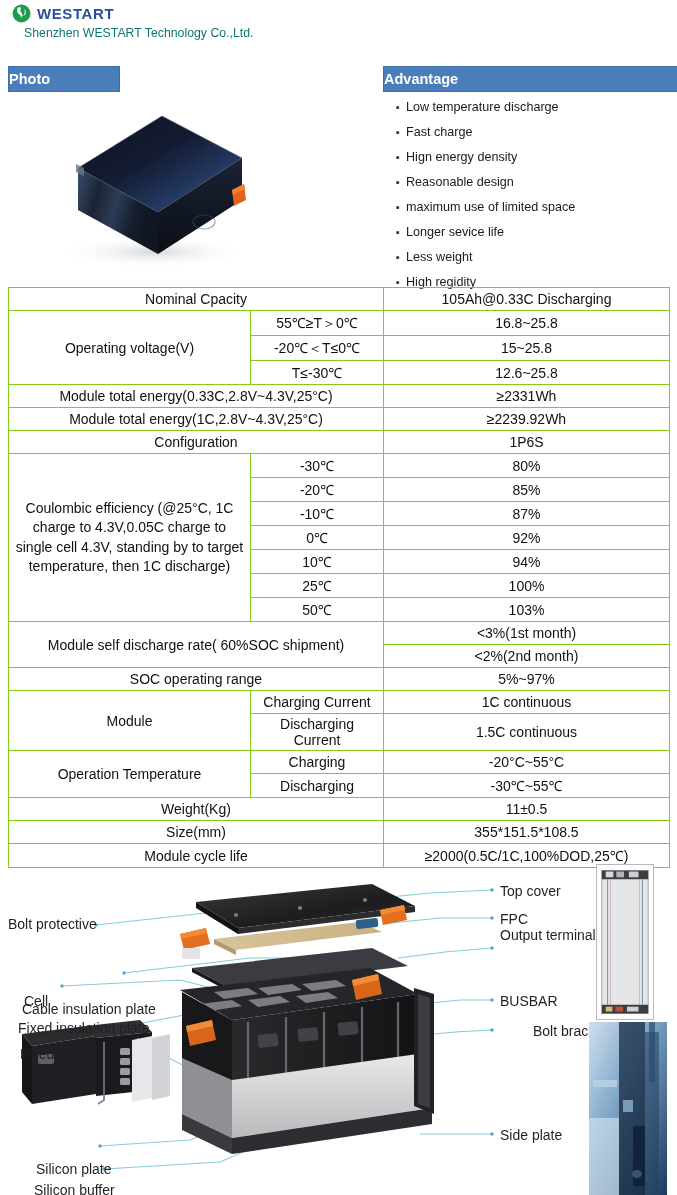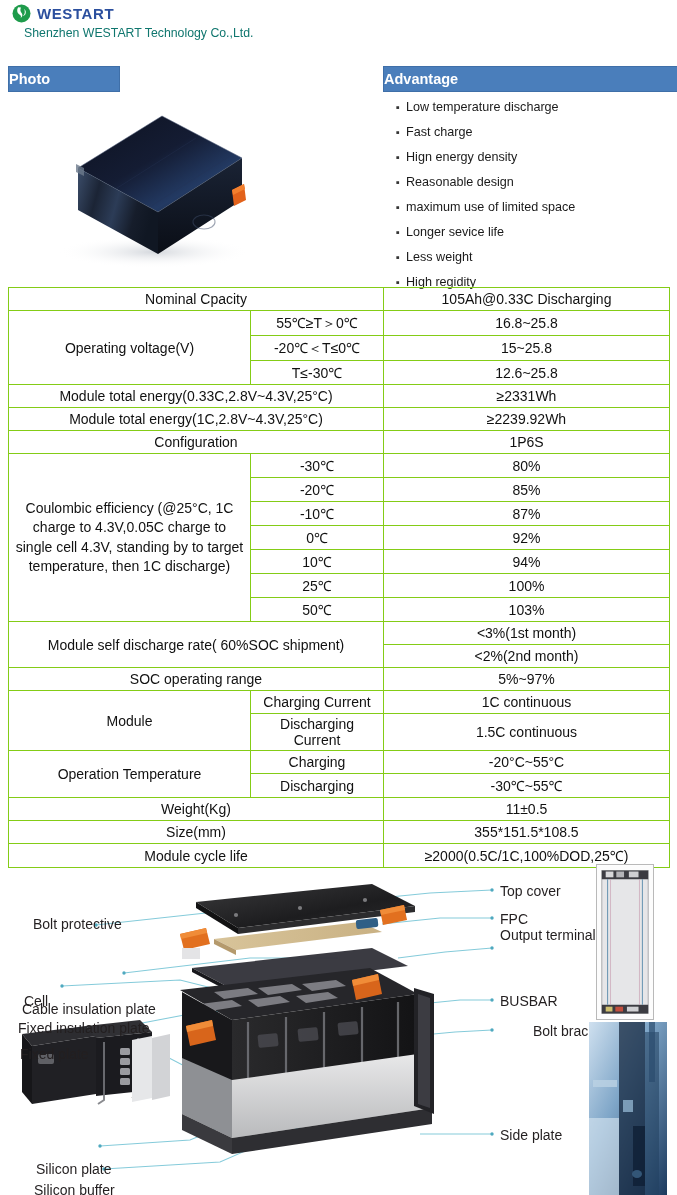--- a/index.html
+++ b/index.html
@@ -466,21 +466,21 @@
       <polygon points="152,176 170,172 170,234 152,238" fill="#d2d3d6"></polygon>
       <g fill="#9a9ba0">
         <rect x="120" y="186" width="10" height="7" rx="1.5"></rect>
         <rect x="120" y="196" width="10" height="7" rx="1.5"></rect>
         <rect x="120" y="206" width="10" height="7" rx="1.5"></rect>
         <rect x="120" y="216" width="10" height="7" rx="1.5"></rect>
       </g>
     </g>
   </svg>
 
-  <div class="diag-label" style="left:33px; top:54px;">Bolt protective</div>
+  <div class="diag-label" style="left:8px; top:54px;">Bolt protective</div>
   <div class="diag-label" style="left:22px; top:103px;margin-top:36px;">Cable insulation plate</div>
   <div class="diag-label" style="left:24px; top:131px;">Cell</div>
   <div class="diag-label" style="left:18px; top:158px;">Fixed insulation plate</div>
   <div class="diag-label" style="left:20px; top:184px;">Fixed plate</div>
   <div class="diag-label" style="left:34px; top:276px;margin-top:44px;">Silicon buffer</div>
   <div class="diag-label" style="left:36px; top:299px;">Silicon plate</div>
 
   <div class="diag-label" style="left:500px; top:21px;">Top cover</div>
   <div class="diag-label" style="left:500px; top:49px;">FPC</div>
   <div class="diag-label" style="left:500px; top:65px;">Output terminal</div>

